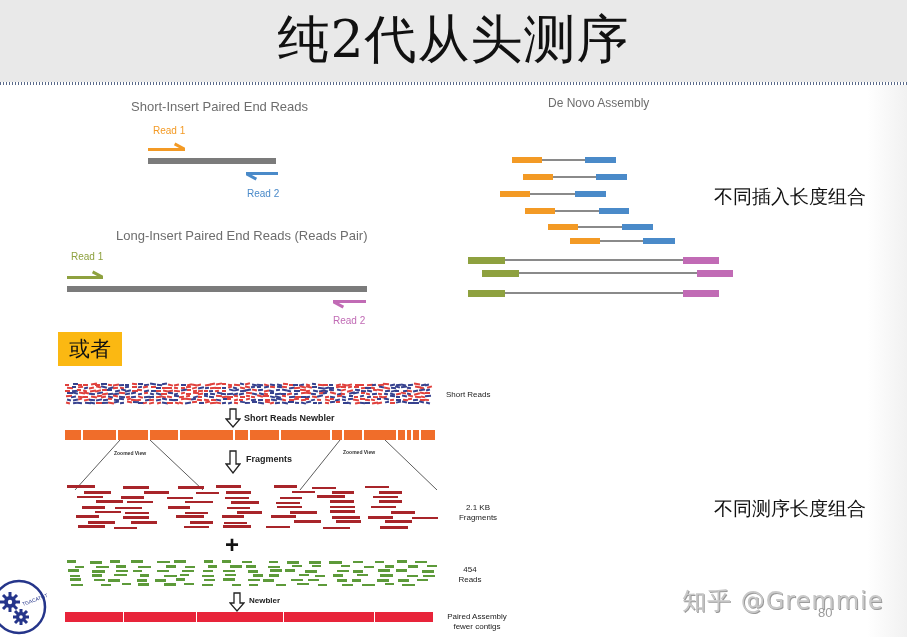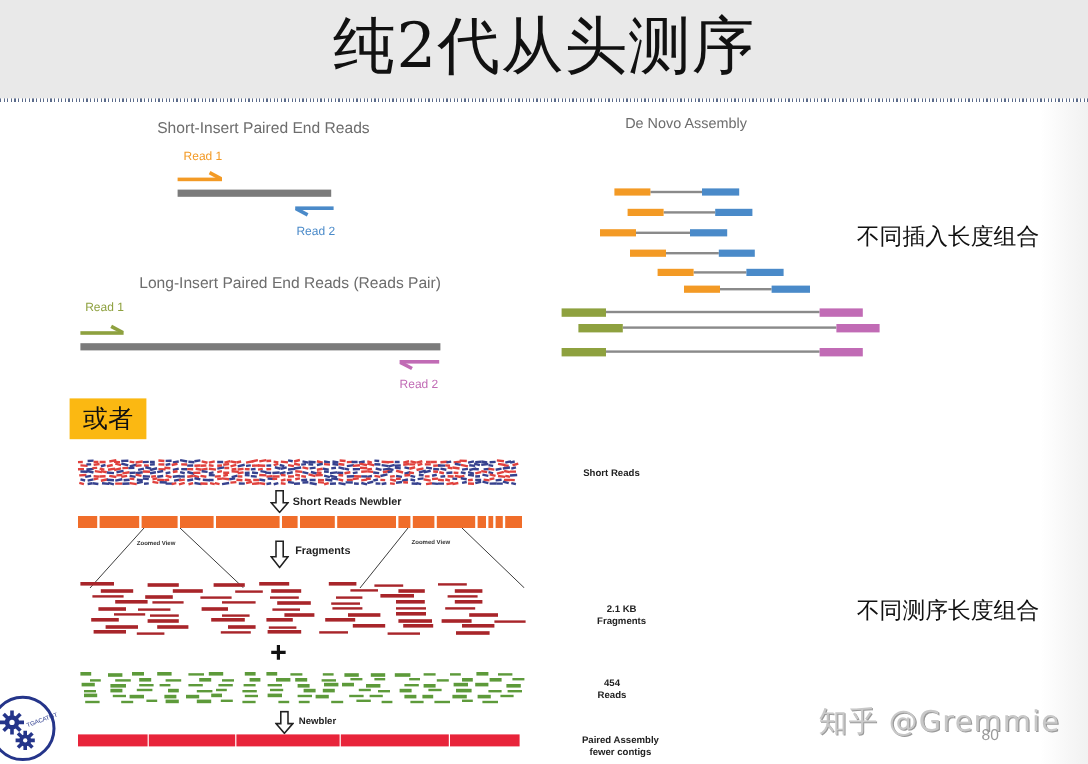--- a/index.html
+++ b/index.html
@@ -19,21 +19,21 @@
 
   .bar { position:absolute; }
   .arrow-line { position:absolute; height:3px; }
   .arrow-tick { position:absolute; width:12px; height:3px; transform-origin:center; }
 
   .side-note { position:absolute; font-family:"DejaVu Sans", sans-serif; font-size:19px; color:#111; white-space:nowrap; }
 
   .or-badge { position:absolute; left:58px; top:332px; width:64px; height:34px; background:#fbb812;
     font-family:"DejaVu Sans", sans-serif; font-size:21px; color:#111; text-align:center; line-height:34px; }
 
-  .fig-label { position:absolute; font-size:8px; font-weight:bold; color:#222; white-space:nowrap; line-height:10px;margin-left:40px; }
+  .fig-label { position:absolute; font-size:8px; font-weight:normal; color:#222; white-space:nowrap; line-height:10px; }
   .fig-label.c { text-align:center; }
   .step-label { position:absolute; font-size:9px; font-weight:bold; color:#222; white-space:nowrap; }
   .zoom-label { position:absolute; font-size:5px; font-weight:bold; color:#333; white-space:nowrap; }
 
   .down-arrow { position:absolute; width:16px; height:20px; }
 
   .watermark { position:absolute; left:682px; top:585px; font-family:"DejaVu Sans", sans-serif;
     font-size:24px; color:#c8c8c8; white-space:nowrap; letter-spacing:1px;
     text-shadow:1px 1px 0 #9a9a9a; }
   .page-num { position:absolute; left:818px; top:605px; font-size:13px; color:#9a9a9a; }
@@ -65,21 +65,21 @@
   <div class="lbl" style="left:71px;top:251px;color:#8ea13f;">Read 1</div>
   <div class="arrow-line" style="left:67px;top:276px;width:36px;background:#8ea13f;"></div>
   <div class="arrow-tick" style="left:92px;top:273px;width:11px;background:#8ea13f;transform:rotate(28deg);"></div>
   <div class="bar" style="left:67px;top:286px;width:300px;height:6px;background:#7b7b7b;"></div>
   <div class="arrow-line" style="left:333px;top:300px;width:33px;background:#c16bb5;"></div>
   <div class="arrow-tick" style="left:333px;top:303px;width:11px;background:#c16bb5;transform:rotate(28deg);"></div>
   <div class="lbl" style="left:333px;top:315px;color:#c16bb5;">Read 2</div>
 </div>
 
 <div>
-  <div class="cap" style="left:521px;top:96px;font-size:12px;">De Novo Assembly</div>
+  <div class="cap" style="left:548px;top:96px;font-size:12px;">De Novo Assembly</div>
   <div id="denovo-pairs">
       <div class="bar" style="left: 542px; top: 159px; width: 43px; height: 2px; background: rgb(138, 138, 138);"></div>
       <div class="bar" style="left: 512px; top: 157px; width: 30px; height: 6px; background: rgb(243, 154, 37);"></div>
       <div class="bar" style="left: 585px; top: 157px; width: 31px; height: 6px; background: rgb(74, 138, 201);"></div>
       <div class="bar" style="left: 553px; top: 176px; width: 43px; height: 2px; background: rgb(138, 138, 138);"></div>
       <div class="bar" style="left: 523px; top: 174px; width: 30px; height: 6px; background: rgb(243, 154, 37);"></div>
       <div class="bar" style="left: 596px; top: 174px; width: 31px; height: 6px; background: rgb(74, 138, 201);"></div>
       <div class="bar" style="left: 530px; top: 193px; width: 45px; height: 2px; background: rgb(138, 138, 138);"></div>
       <div class="bar" style="left: 500px; top: 191px; width: 30px; height: 6px; background: rgb(243, 154, 37);"></div>
       <div class="bar" style="left: 575px; top: 191px; width: 31px; height: 6px; background: rgb(74, 138, 201);"></div>

